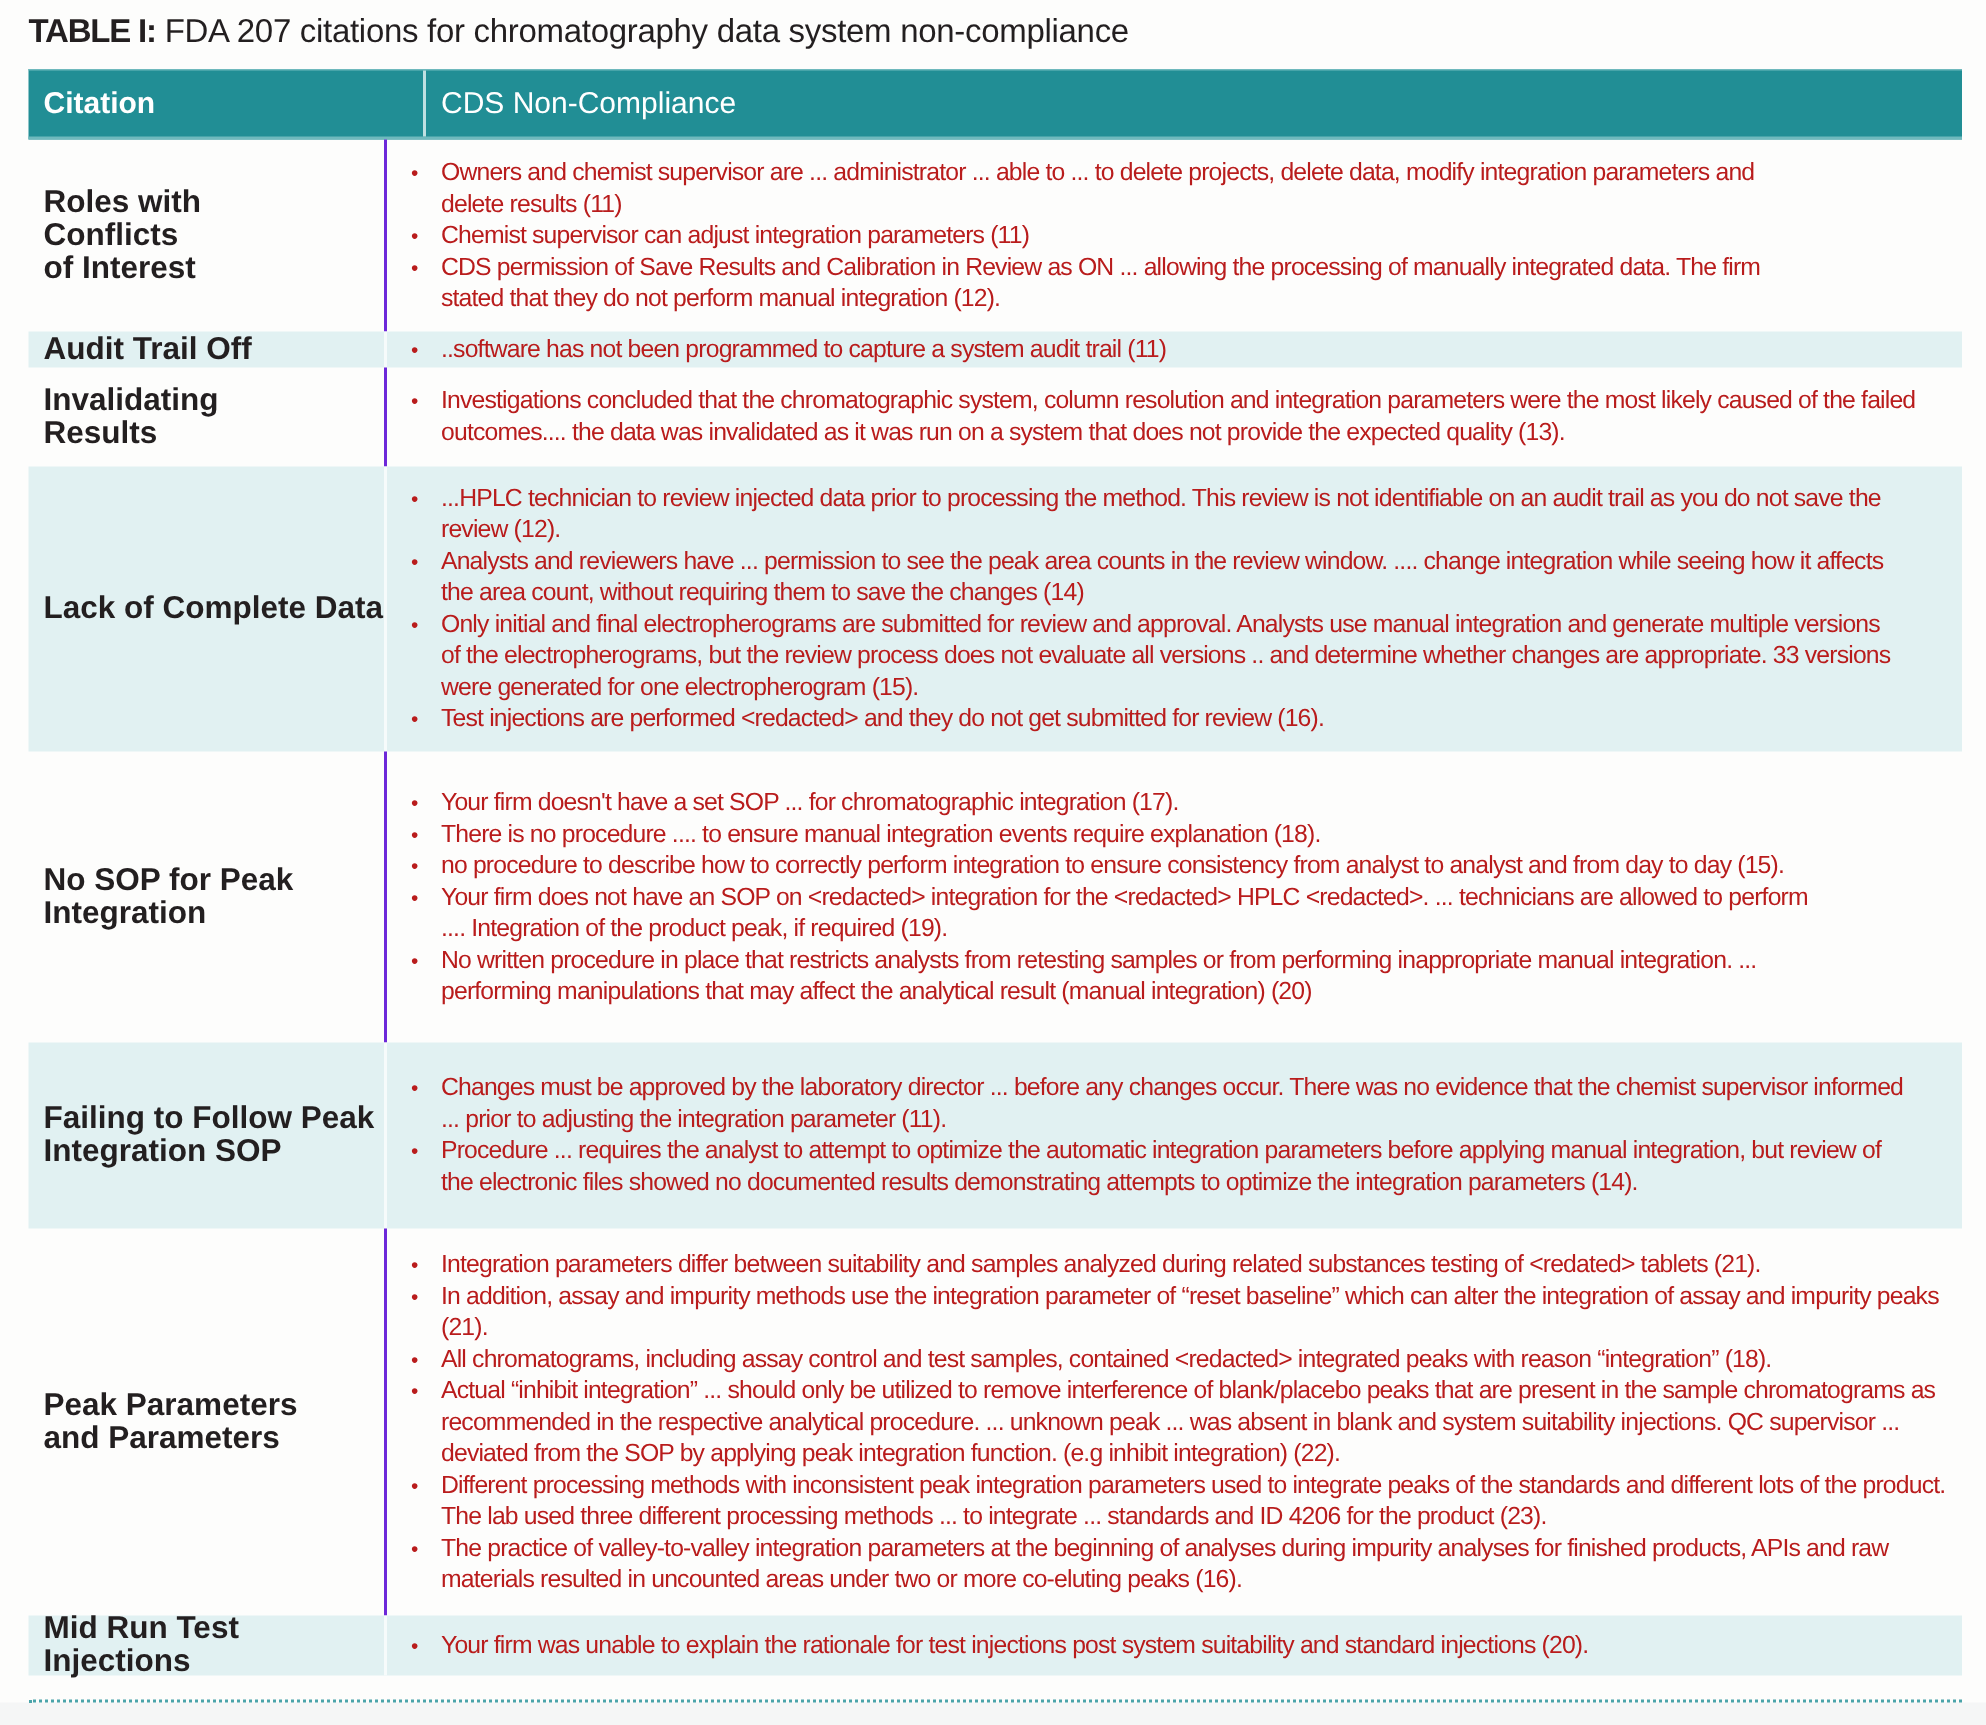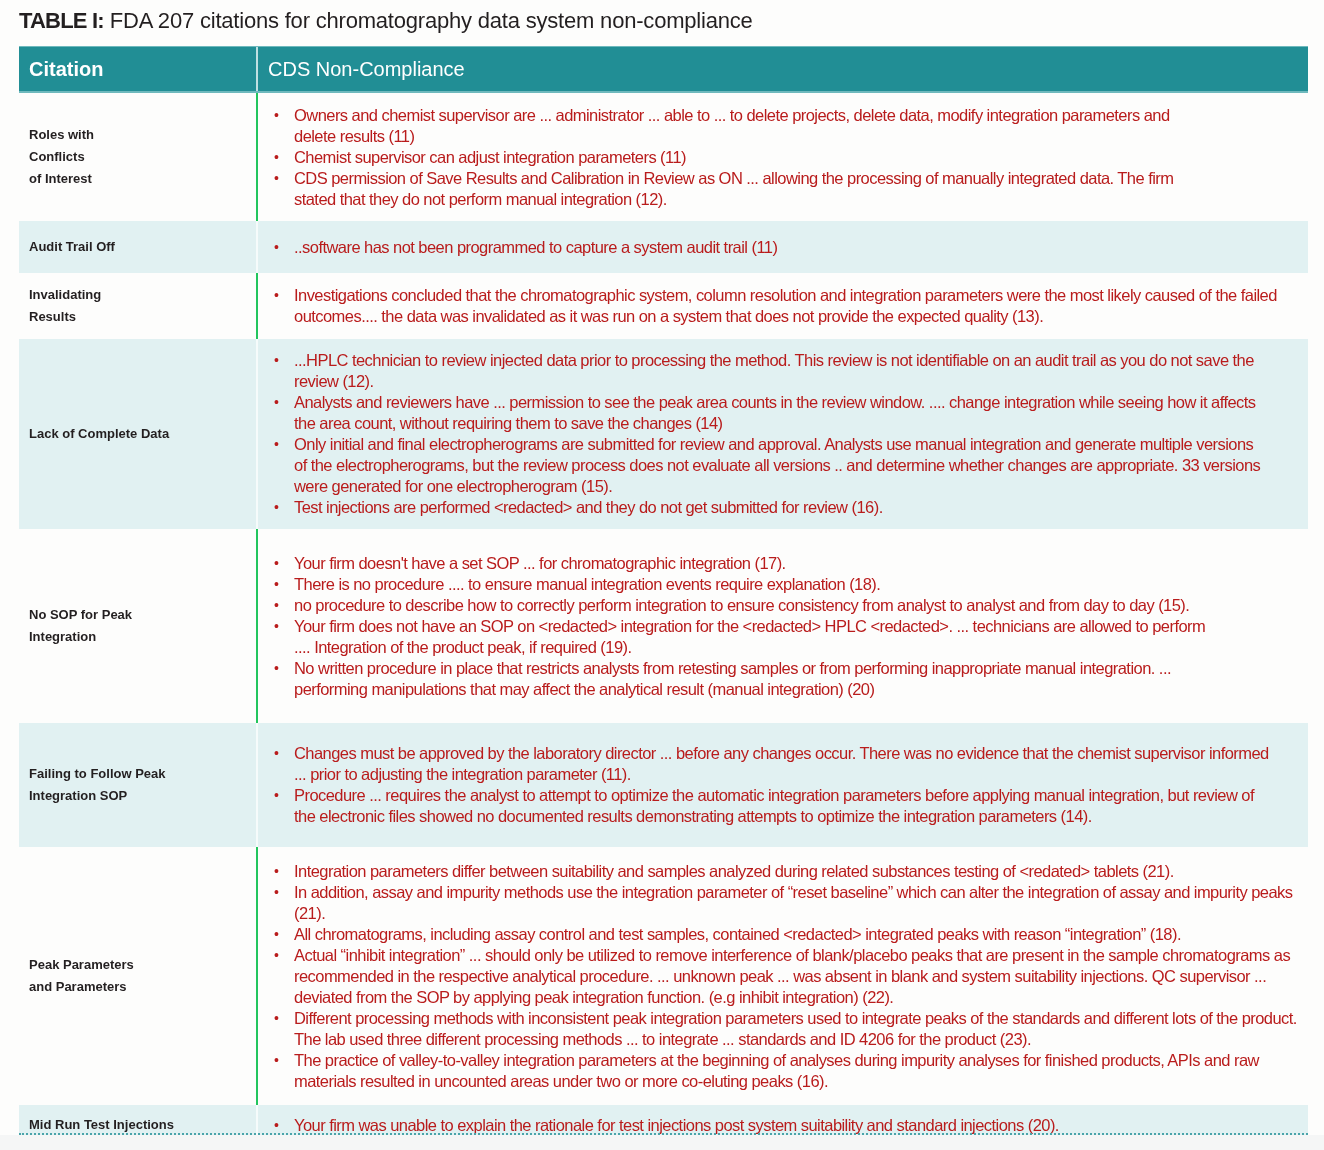--- a/index.html
+++ b/index.html
@@ -14,32 +14,32 @@
   }
   .caption .lbl { font-weight: bold; letter-spacing: -0.8px; }
   .table {
     position: absolute; left: 19px; top: 46px; width: 1289px;
   }
   .hdr {
     display: flex; height: 44px; background: #218e95;
     border-top: 1px solid #6fb9bd; border-bottom: 2px solid #6fb9bd;
   }
   .hdr .c1 {
-    width: 239px; border-right: 2px solid #bfe0e2; color: #fff; font-weight: bold;
+    width: 265px; border-right: 2px solid #bfe0e2; color: #fff; font-weight: bold;
     font-size: 20px; padding-left: 10px; display: flex; align-items: center; box-sizing: border-box;
   }
   .hdr .c2 {
     flex: 1; color: #fff; font-weight: normal; font-size: 20px; padding-left: 10px;
     display: flex; align-items: center;
   }
   .row { display: flex; box-sizing: border-box; }
   .row.alt { background: #e1f1f2; }
   .row .cit {
-    width: 239px; box-sizing: border-box; padding-left: 10px; border-right: 2px solid #22c55e;
-    font-weight: bold; font-size: 13px; line-height: 22px; display: flex; align-items: center;
+    width: 239px; box-sizing: border-box; padding-left: 10px; border-right: 2px solid #6d28d9;
+    font-weight: bold; font-size: 21px; line-height: 22px; display: flex; align-items: center;
     color: #231f20;
   }
   .row.alt .cit { border-right-color: #f6fbfb; }
   .row .desc { flex: 1; padding-left: 16px; box-sizing: border-box; display: flex; flex-direction: column; justify-content: center; }
   ul { margin: 0; padding: 0; list-style: none; }
   li {
     position: relative; padding-left: 20px; font-size: 16.5px; line-height: 21px;
     letter-spacing: -0.55px; color: #b91c1c;
   }
   li::before {
@@ -71,21 +71,21 @@
       </div>
     <div class="desc" style="padding-right:120px">
       <ul>
         <li>Owners and chemist supervisor are ... administrator ... able to ...  to delete projects, delete data, modify integration parameters and delete results (11)</li>
         <li>Chemist supervisor can adjust integration parameters (11)</li>
         <li>CDS permission of Save Results and Calibration in Review as ON ... allowing the processing of manually integrated data. The firm stated that they do not perform manual integration (12).</li>
       </ul>
     </div>
   </div>
 
-  <div class="row alt" style="height:52px">
+  <div class="row alt" style="height:24px">
     <div class="cit">
         <span style="white-space:pre-line">Audit Trail Off</span>
       </div>
     <div class="desc">
       <ul>
         <li>..software has not been programmed to capture a system audit trail (11)</li>
       </ul>
     </div>
   </div>
 

